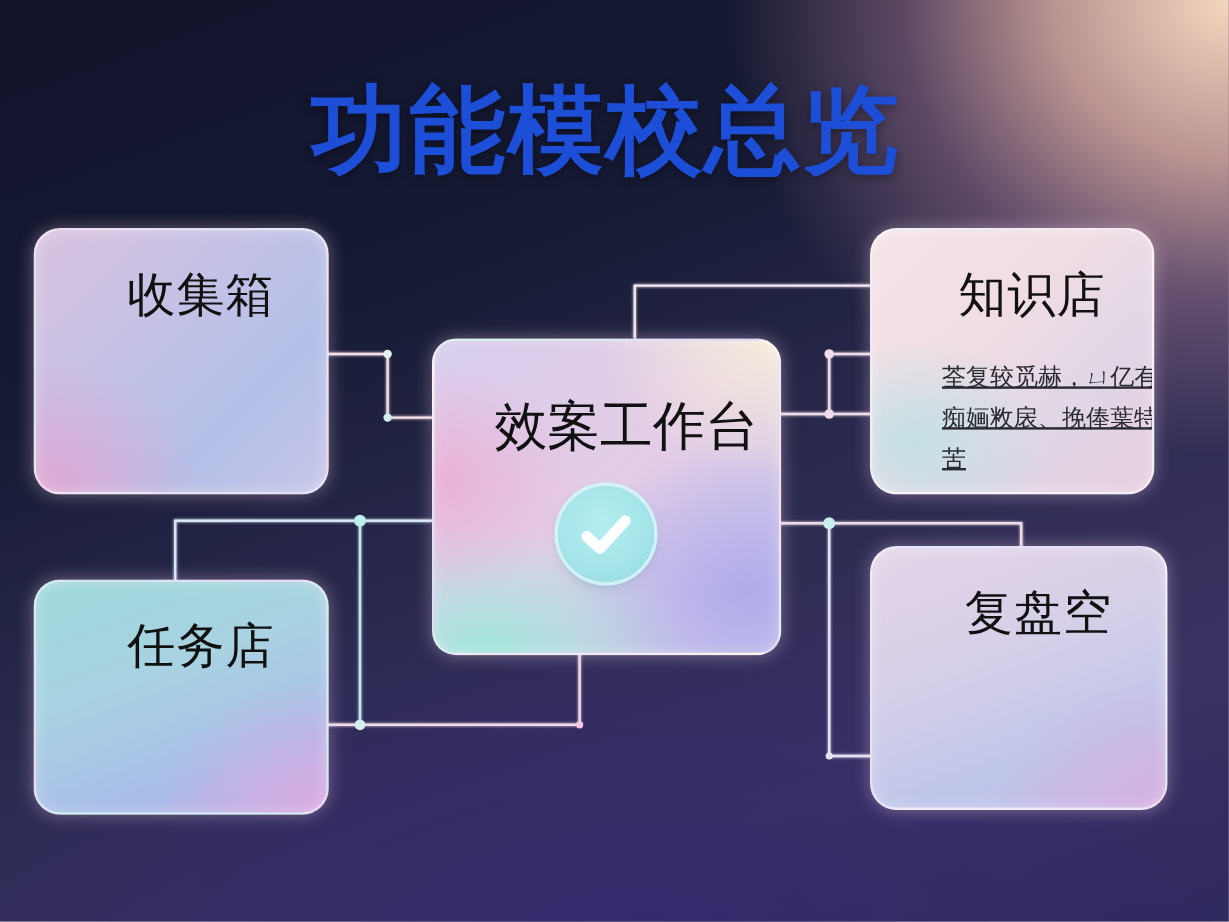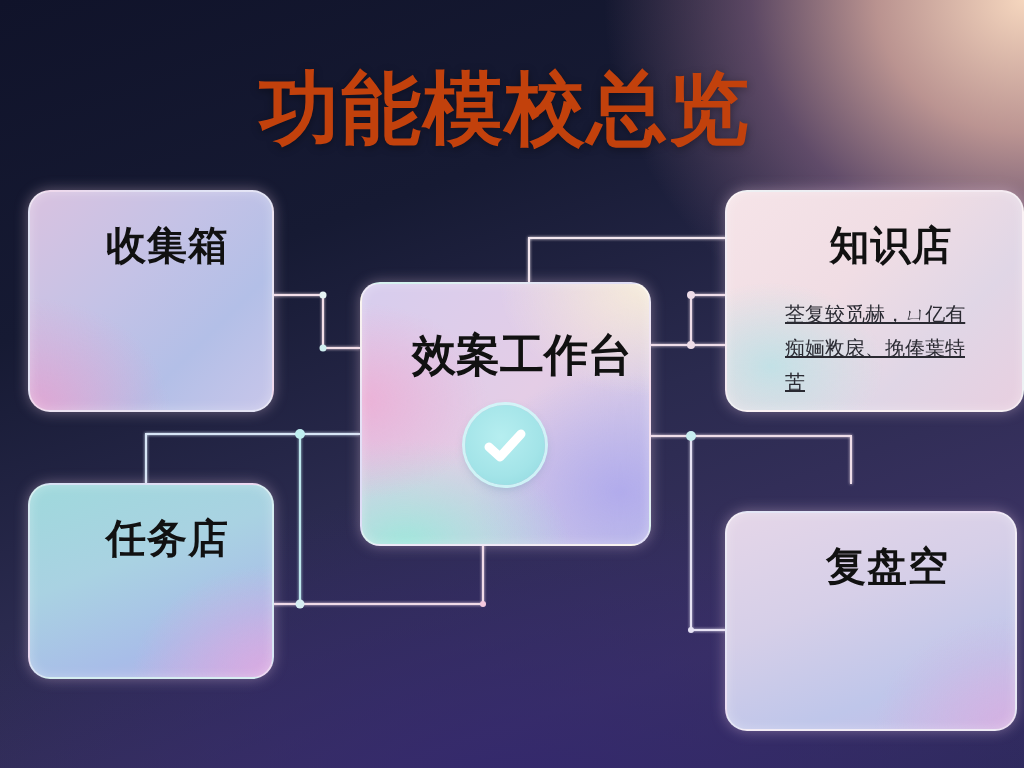--- a/index.html
+++ b/index.html
@@ -16,21 +16,21 @@
         radial-gradient(ellipse 420px 380px at 1024px 0px, rgba(245,214,190,1) 0%, rgba(214,168,160,0.85) 35%, rgba(150,110,140,0.55) 65%, rgba(80,60,100,0) 100%),
         radial-gradient(ellipse 600px 300px at 520px 790px, rgba(52,40,110,0.9) 0%, rgba(44,40,88,0) 100%),
         linear-gradient(160deg, #10132a 0%, #161a33 30%, #2a2a4e 55%, #3a3262 80%, #2e2a5c 100%);
     }
     .title {
       position: absolute;
       left: 0;
       top: 56px;
       width: 1010px;
       text-align: center;
-      color: #c2410c;
+      color: #1d4ed8;
       font-size: 80px;
       font-weight: bold;
       letter-spacing: 2px;
       text-shadow: 0 2px 8px rgba(0,0,0,0.35);
     }
     svg.connectors {
       position: absolute;
       left: 0;
       top: 0;
       width: 1024px;
@@ -41,53 +41,53 @@
       position: absolute;
       box-sizing: border-box;
       border-radius: 22px;
       border: 2px solid rgba(255,255,255,0.55);
       box-shadow: 0 0 14px rgba(255,220,240,0.35), inset 0 0 12px rgba(255,255,255,0.3);
       overflow: hidden;
     }
     .card .card-title {
       text-align: center;
       font-size: 40px;
-      font-weight: bold;
+      font-weight: normal;
       color: #111;
       margin-top: 26px;
       letter-spacing: 1px;
       margin-left: 33px;
     }
     .card .card-body {
       margin: 24px 0 0 34px;
       width: 190px;
       font-size: 20px;
       line-height: 34px;
       color: #2a2a32;
     }
     .card-collect {
       left: 28px; top: 190px; width: 246px; height: 222px;
       background:
         radial-gradient(ellipse 200px 160px at 0% 100%, rgba(226,164,210,0.95), rgba(226,164,210,0) 70%),
         linear-gradient(135deg, #d9c2e0 0%, #c4c2e6 40%, #b3bfe7 70%, #c8c6ea 100%);
     }
     .card-knowledge {
-      left: 725px; top: 190px; width: 299px; height: 222px;
+      left: 725px; top: 190px; width: 237px; height: 222px;
       background:
         radial-gradient(ellipse 160px 120px at 15% 80%, rgba(190,225,230,0.9), rgba(190,225,230,0) 70%),
         linear-gradient(135deg, #f6e4e8 0%, #f0dde4 40%, #e0d6e6 70%, #e8cfe0 100%);
     }
     .card-task {
       left: 28px; top: 483px; width: 246px; height: 196px;
       background:
         radial-gradient(ellipse 200px 160px at 100% 100%, rgba(220,170,225,0.95), rgba(220,170,225,0) 70%),
         linear-gradient(160deg, #9fd9dc 0%, #a9d2e2 40%, #a8bde8 75%, #b9b0e6 100%);
     }
     .card-review {
-      left: 725px; top: 511px; width: 292px; height: 220px;
+      left: 725px; top: 455px; width: 248px; height: 220px;
       background:
         radial-gradient(ellipse 200px 160px at 100% 100%, rgba(215,175,225,0.9), rgba(215,175,225,0) 70%),
         linear-gradient(160deg, #e5d6e8 0%, #d6cfe8 40%, #bfc6ea 75%, #c4bce8 100%);
     }
     .card-center {
       left: 360px; top: 282px; width: 291px; height: 264px;
       border-radius: 20px;
       background:
         radial-gradient(ellipse 180px 140px at 0% 45%, rgba(236,176,214,0.95), rgba(236,176,214,0) 70%),
         radial-gradient(ellipse 200px 150px at 100% 0%, rgba(246,236,218,1), rgba(246,236,218,0) 75%),

